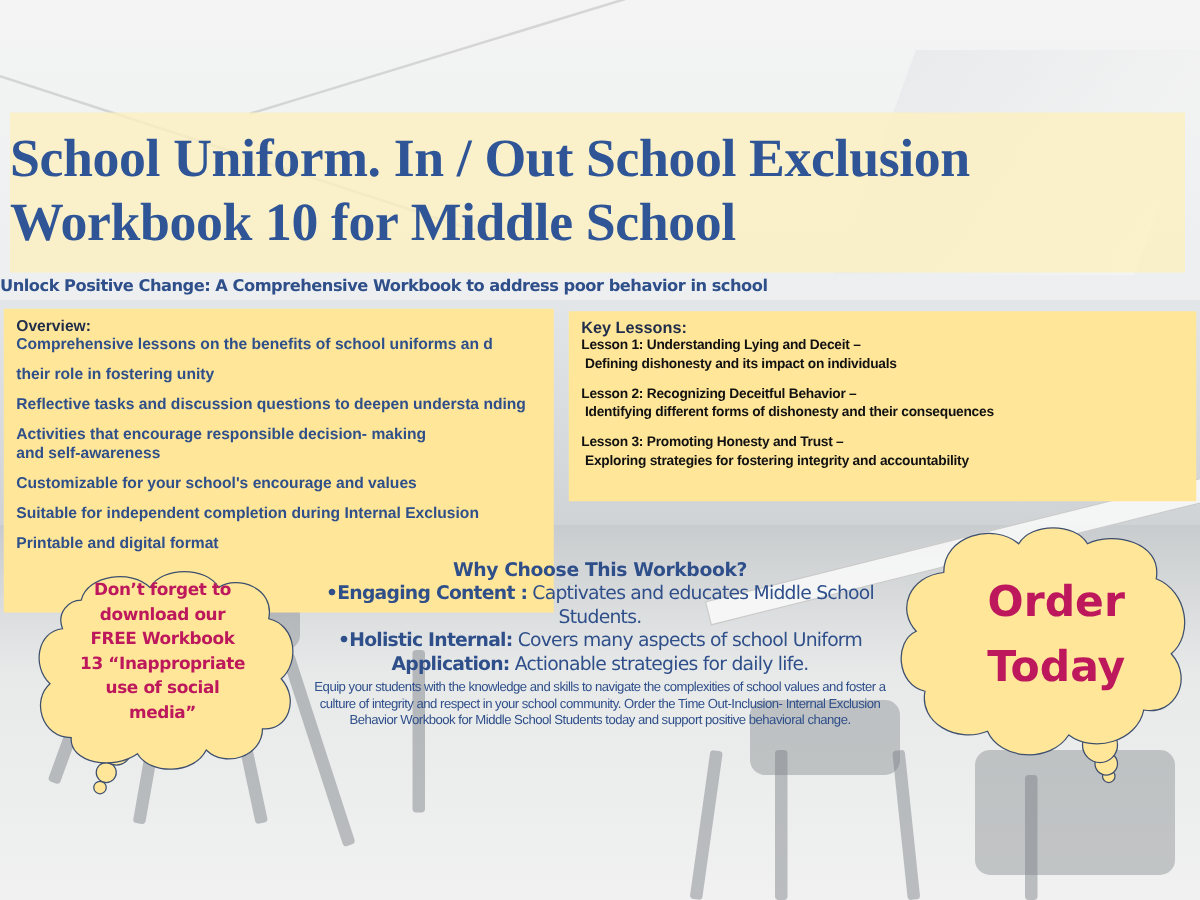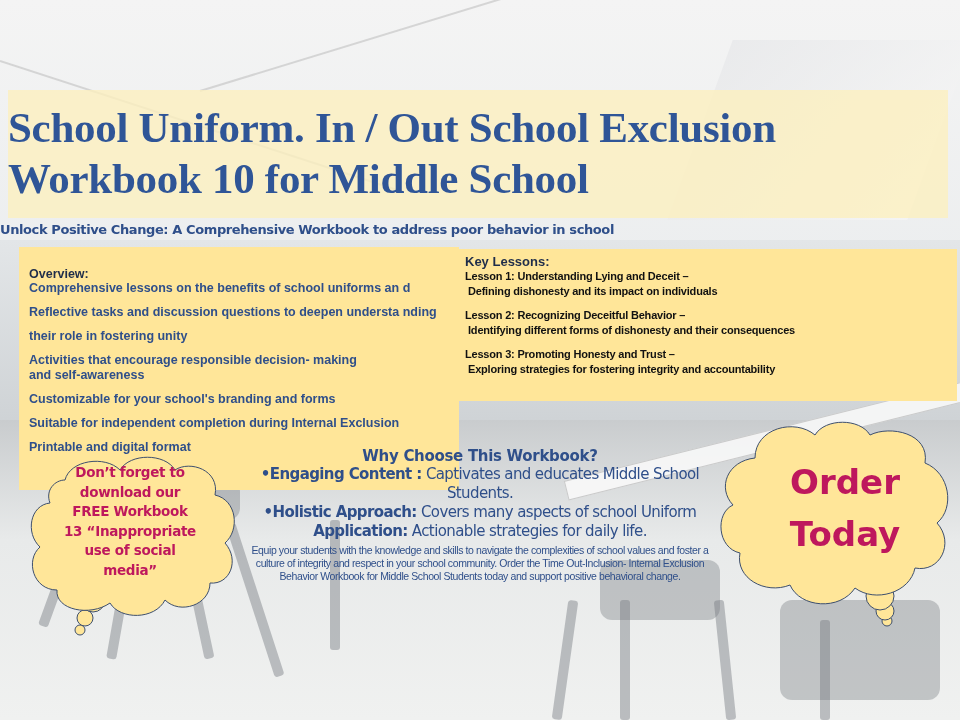--- a/index.html
+++ b/index.html
@@ -36,22 +36,22 @@
     font-size: 43px; line-height: 51px; letter-spacing: -0.3px;
   }
   .subtitle {
     position: absolute; left: 0; top: 222px; width: 960px; text-align: left;
     color: #2f4f8a; font-size: 13px; font-weight: bold;
     font-family: "DejaVu Sans", sans-serif; letter-spacing: -0.4px;
   }
 
   
   .overview {
-    position: absolute; left: 19px; top: 247px; width: 440px; height: 243px;
-    background: #ffe699; padding: 20px 10px 0 10px;
+    position: absolute; left: 3px; top: 247px; width: 440px; height: 243px;
+    background: #ffe699; padding: 7px 10px 0 10px;
   }
   .overview .heading { color: #1f2d4a; font-weight: bold; font-size: 12.5px; line-height: 14px; }
   .overview .item { color: #2f4f8a; font-weight: bold; font-size: 12.5px; line-height: 15px; margin-bottom: 9px; }
   .overview .item:first-of-type { margin-top: 0; }
 
   
   .lessons {
     position: absolute; left: 455px; top: 249px; width: 502px; height: 152px;
     background: #ffe699; padding: 6px 10px 0 10px;
     font-family: "Liberation Sans", sans-serif;
@@ -105,24 +105,24 @@
 <div class="title-band"></div>
 <div class="title">
   <div>School Uniform. In / Out School Exclusion</div>
   <div>Workbook 10 for Middle School</div>
 </div>
 <div class="subtitle">Unlock Positive Change: A Comprehensive Workbook  to address poor behavior in school</div>
 
 <div class="overview">
   <div class="heading">Overview:</div>
   <div class="item" style="width:420px;">Comprehensive lessons on the benefits of school uniforms an d</div>
+  <div class="item">their role in fostering unity</div>
   <div class="item" style="width:420px;">Reflective tasks and discussion questions to deepen understa nding</div>
-  <div class="item">their role in fostering unity</div>
   <div class="item" style="width:330px;">Activities that encourage responsible decision- making and self-awareness</div>
-  <div class="item">Customizable for your school's branding and forms</div>
+  <div class="item">Customizable for your school's encourage and values</div>
   <div class="item" style="white-space:nowrap;">Suitable for independent completion during Internal Exclusion</div>
   <div class="item" style="white-space:nowrap;">Printable and digital format</div>
 </div>
 
 <div class="lessons">
   <div class="heading">Key Lessons:</div>
   <div class="lesson">
     <div class="ltitle">Lesson 1: Understanding Lying and Deceit –</div>
     <div class="ldesc">Defining dishonesty and its impact on individuals</div>
   </div>
@@ -135,21 +135,21 @@
     <div class="ldesc">Exploring strategies for fostering integrity and accountability</div>
   </div>
 </div>
 
 <div class="why">
   <div class="wtitle">Why Choose This Workbook?</div>
   <div class="wline" style="padding:0 20px;">
     <b>•Engaging Content :</b><span> Captivates and educates Middle School Students.</span>
   </div>
   <div class="wline">
-    <b>•Holistic Approach:</b><span> Covers many aspects of school Uniform</span>
+    <b>•Holistic Internal:</b><span> Covers many aspects of school Uniform</span>
   </div>
   <div class="wline">
     <b>Application:</b><span> Actionable strategies for daily life.</span>
   </div>
   <div class="small">Equip your  students with the knowledge and skills to navigate the complexities of school values and foster a culture of integrity  and respect in your  school community. Order the Time Out-Inclusion- Internal Exclusion Behavior Workbook for Middle School Students today and support positive behavioral change.</div>
 </div>
 
 <div class="cloud left-cloud">
   <svg width="220" height="190" viewBox="0 0 220 190">
     <g fill="#ffe699" stroke="#3d4f6e" stroke-width="1">

